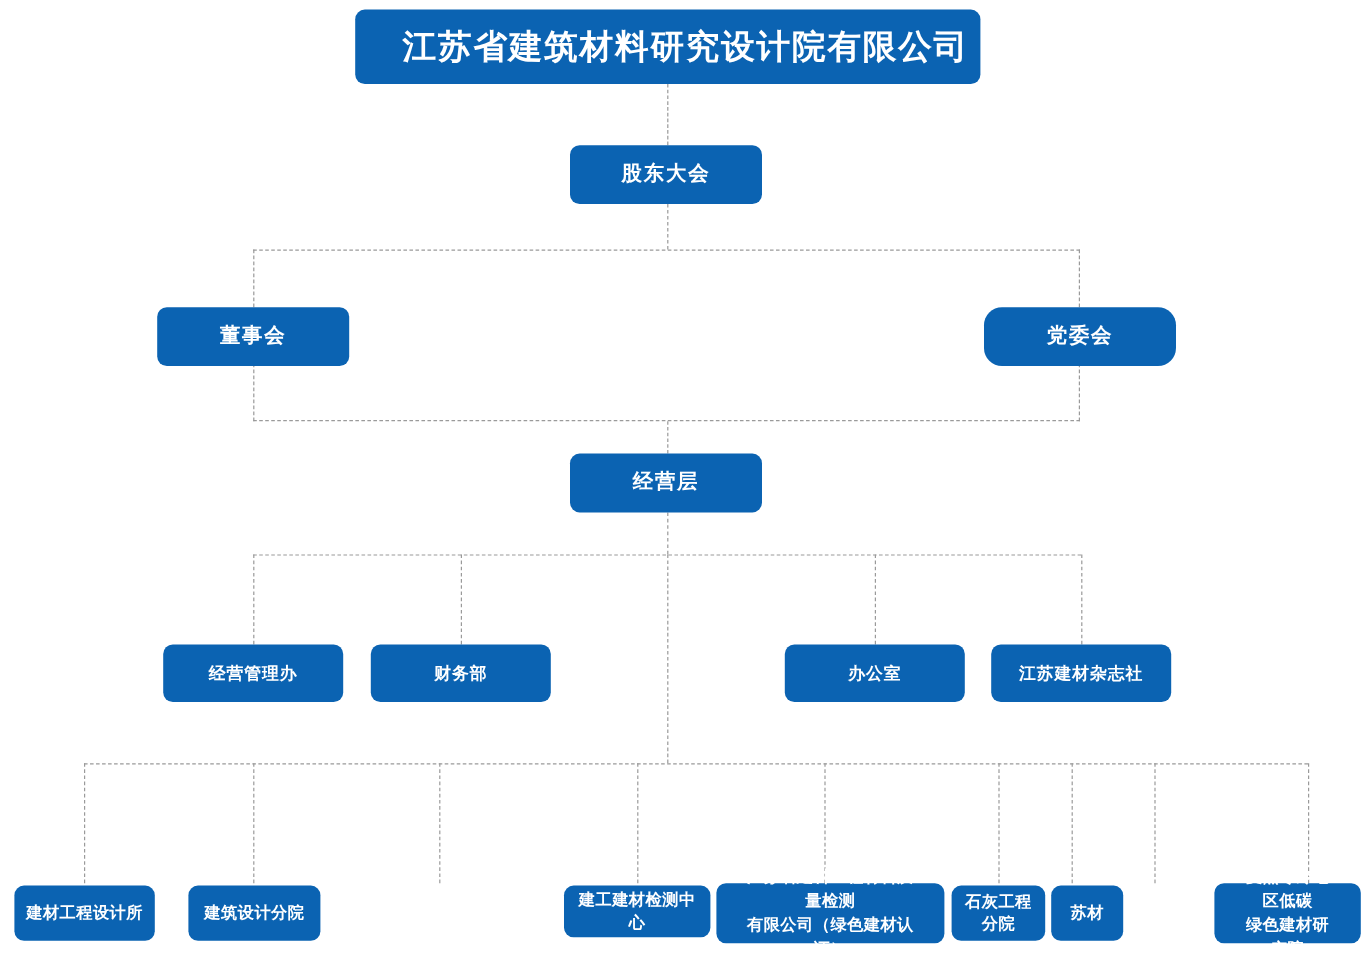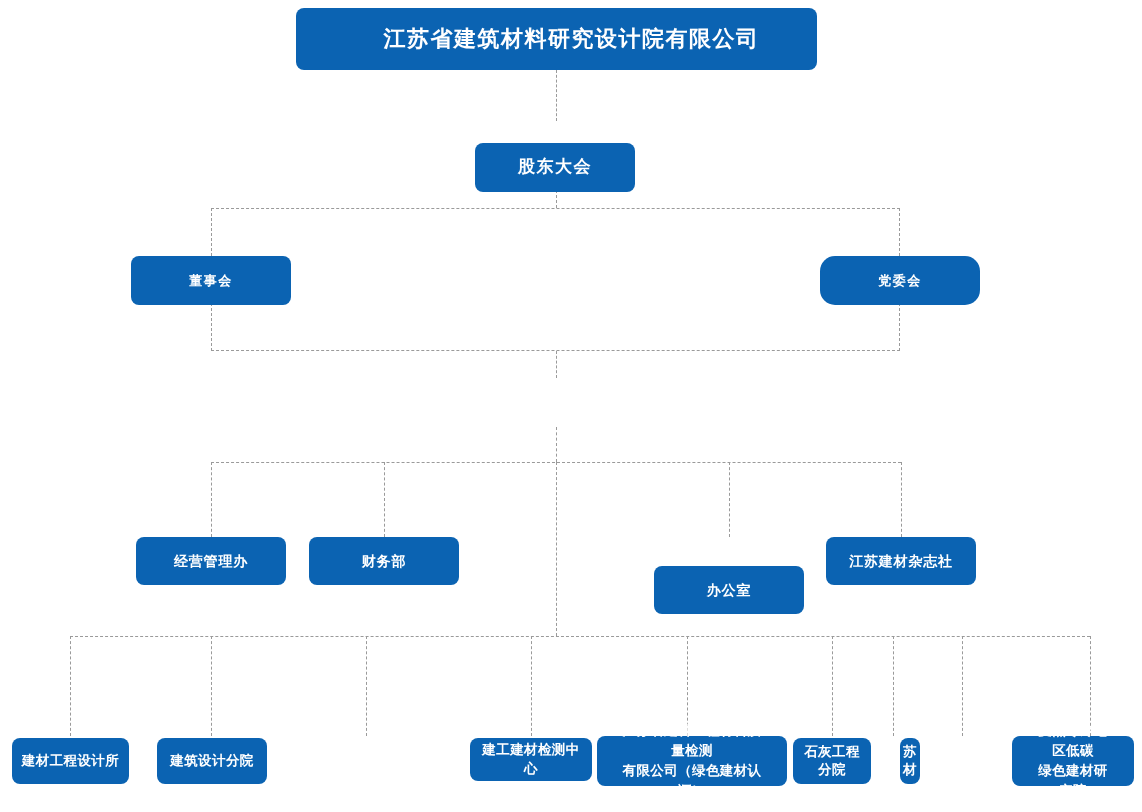--- a/index.html
+++ b/index.html
@@ -30,26 +30,26 @@
     align-items: center;
     justify-content: center;
     text-align: center;
     line-height: 1.35;
     font-weight: 700;
     letter-spacing: 0.5px;
     padding: 2px 8px;
     -webkit-font-smoothing: antialiased;
   }
   .node.root {
-    font-size: 22px;
+    font-size: 28px;
     letter-spacing: 1.5px;
     padding-left: 38px;
   }
-  .node.lvl2 { font-size: 17px; letter-spacing: 1.5px; margin-top: 22px; }
-  .node.lvl3 { font-size: 13px; letter-spacing: 1.5px; }
+  .node.lvl2 { font-size: 17px; letter-spacing: 1.5px; }
+  .node.lvl3 { font-size: 17px; letter-spacing: 1.5px; }
   .node.lvl4 { font-size: 14px; letter-spacing: 0.8px; }
   .node.lvl5 { font-size: 13.5px; letter-spacing: 0.4px; }
   .node.lvl5.twoline {
     line-height: 1.5;
     padding: 2px 22px;
     align-items: center;
   }
 
   
   .conn {
@@ -102,43 +102,44 @@
   <div class="conn v" style="left:1090px; top:636px; height:100px;"></div>
 
   <div class="node root" style="left:296px; top:8px; width:521px; height:62px;">江苏省建筑材料研究设计院有限公司</div>
 
   <div class="node lvl2" style="left:475px; top:121px; width:160px; height:49px;">股东大会</div>
 
   <div class="node lvl3" style="left:131px; top:256px; width:160px; height:49px;">董事会</div>
 
   <div class="node lvl3" style="left:820px; top:256px; width:160px; height:49px;border-radius:15px;">党委会</div>
 
+  <div class="node lvl3" style="left:475px; top:378px; width:160px; height:49px;">经营层</div>
 
   <div class="node lvl4" style="left:136px; top:537px; width:150px; height:48px;">经营管理办</div>
   <div class="node lvl4" style="left:309px; top:537px; width:150px; height:48px;">财务部</div>
-  <div class="node lvl4" style="left:654px; top:566px; width:150px; height:48px;">办公室</div>
+  <div class="node lvl4" style="left:654px; top:537px; width:150px; height:48px;">办公室</div>
   <div class="node lvl4" style="left:826px; top:537px; width:150px; height:48px;">江苏建材杂志社</div>
 
   <div class="node lvl5" style="left:12px; top:738px; width:117px; height:46px;">建材工程设计所</div>
 
   <div class="node lvl5" style="left:157px; top:738px; width:110px; height:46px;">建筑设计分院</div>
 
 
   <div class="node lvl5" style="left:470px; top:738px; width:122px; height:43px;">建工建材检测中心</div>
 
   <div class="node lvl5 twoline" style="left:597px; top:736px; width:190px; height:50px;">
     <span>
       <span>江苏省建科工程材料质量检测</span><br>
       <span>有限公司（绿色建材认证）</span>
     </span>
   </div>
 
   <div class="node lvl5" style="left:793px; top:738px; width:78px; height:46px;">石灰工程分院</div>
 
-  <div class="node lvl5" style="left:876px; top:738px; width:20px; height:46px;margin-left:24px;">苏材</div>
+  <div class="node lvl5" style="left:876px; top:738px; width:60px; height:46px;">苏材</div>
 
 
   <div class="node lvl5 twoline" style="left:1012px; top:736px; width:122px; height:50px;">
     <span>
       <span>夏热冬冷地区低碳</span><br>
       <span>绿色建材研究院</span>
     </span>
   </div>
 
 </div>

